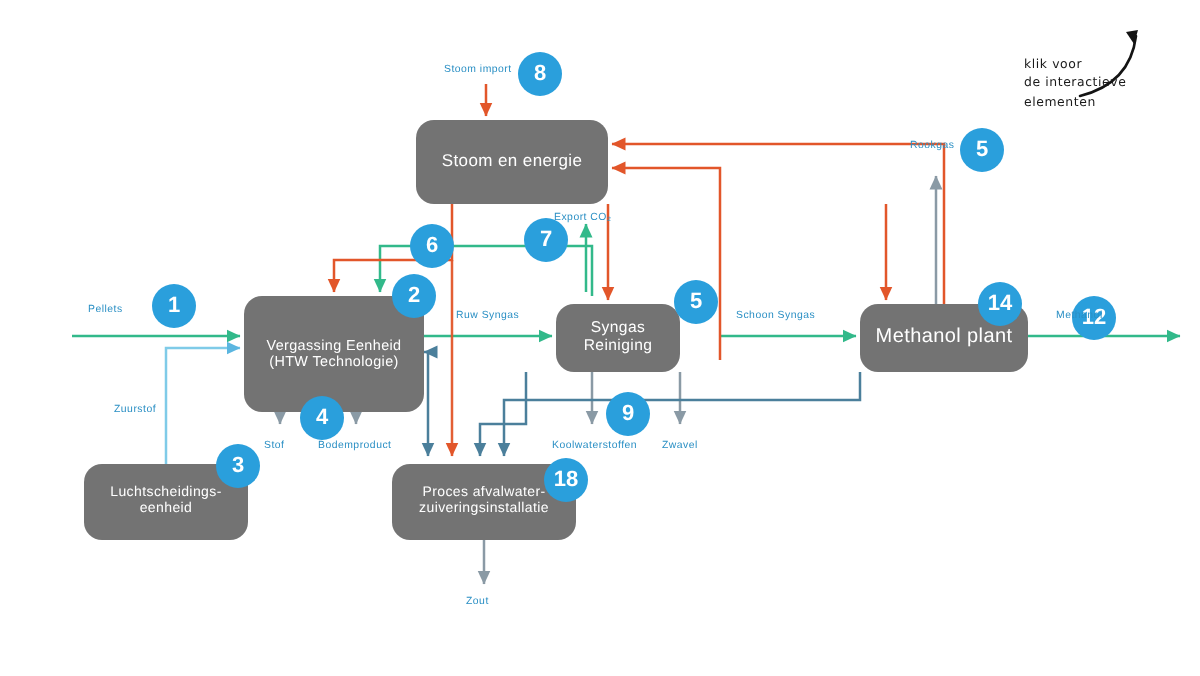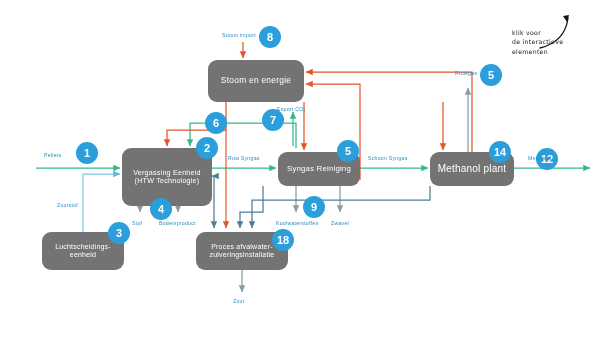--- a/index.html
+++ b/index.html
@@ -101,21 +101,21 @@
     <path d="M563,16 L569,15 L567,22 z" fill="#141414"></path>
   </svg>
 
   <div id="nodes-layer">
       <div class="node" style="left: 208px; top: 60px; width: 96px; height: 42px; font-size: 8.5px;">
         <span>Stoom en energie</span>
       </div>
       <div class="node" style="left: 122px; top: 148px; width: 90px; height: 58px; font-size: 7.2px;">
         <span>Vergassing Eenheid (HTW Technologie)</span>
       </div>
-      <div class="node" style="left: 278px; top: 152px; width: 82px; height: 34px; font-size: 7.8px;">
+      <div class="node" style="left: 278px; top: 152px; width: 62px; height: 34px; font-size: 7.8px;">
         <span>Syngas Reiniging</span>
       </div>
       <div class="node" style="left: 430px; top: 152px; width: 84px; height: 34px; font-size: 10px;">
         <span>Methanol plant</span>
       </div>
       <div class="node" style="left: 42px; top: 232px; width: 82px; height: 38px; font-size: 7px;">
         <span>Luchtscheidings- eenheid</span>
       </div>
       <div class="node" style="left: 196px; top: 232px; width: 92px; height: 38px; font-size: 7px;">
         <span>Proces afvalwater- zuiveringsinstallatie</span>

